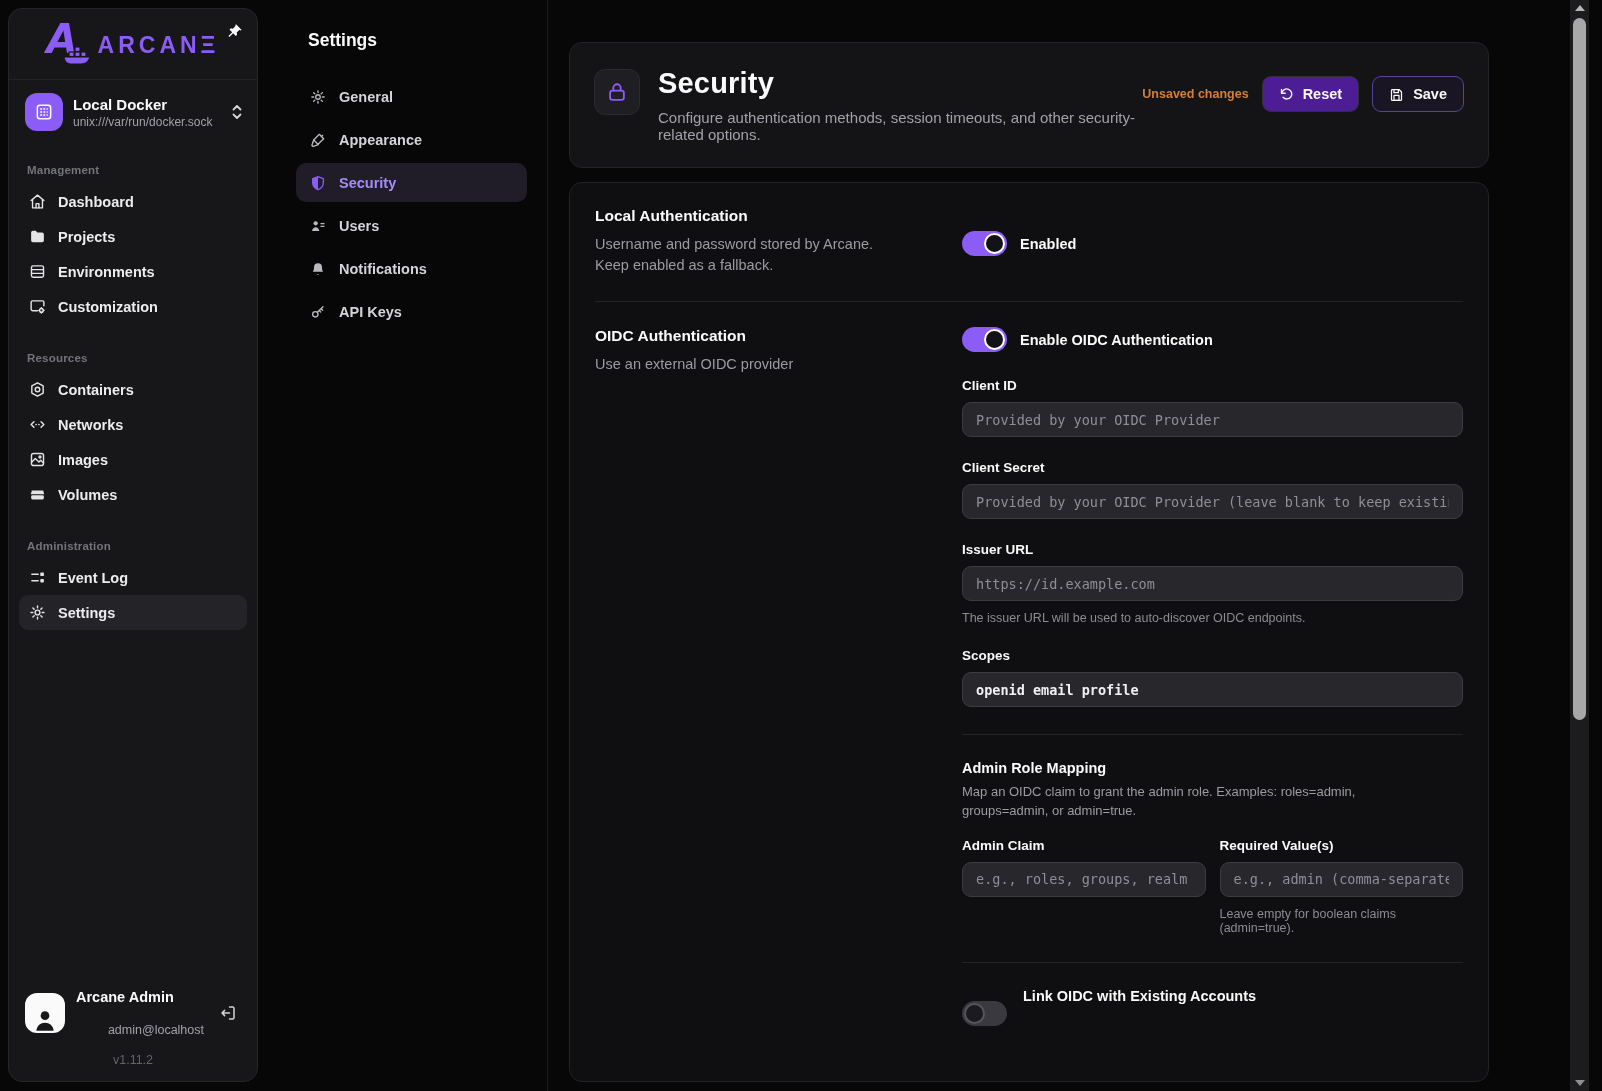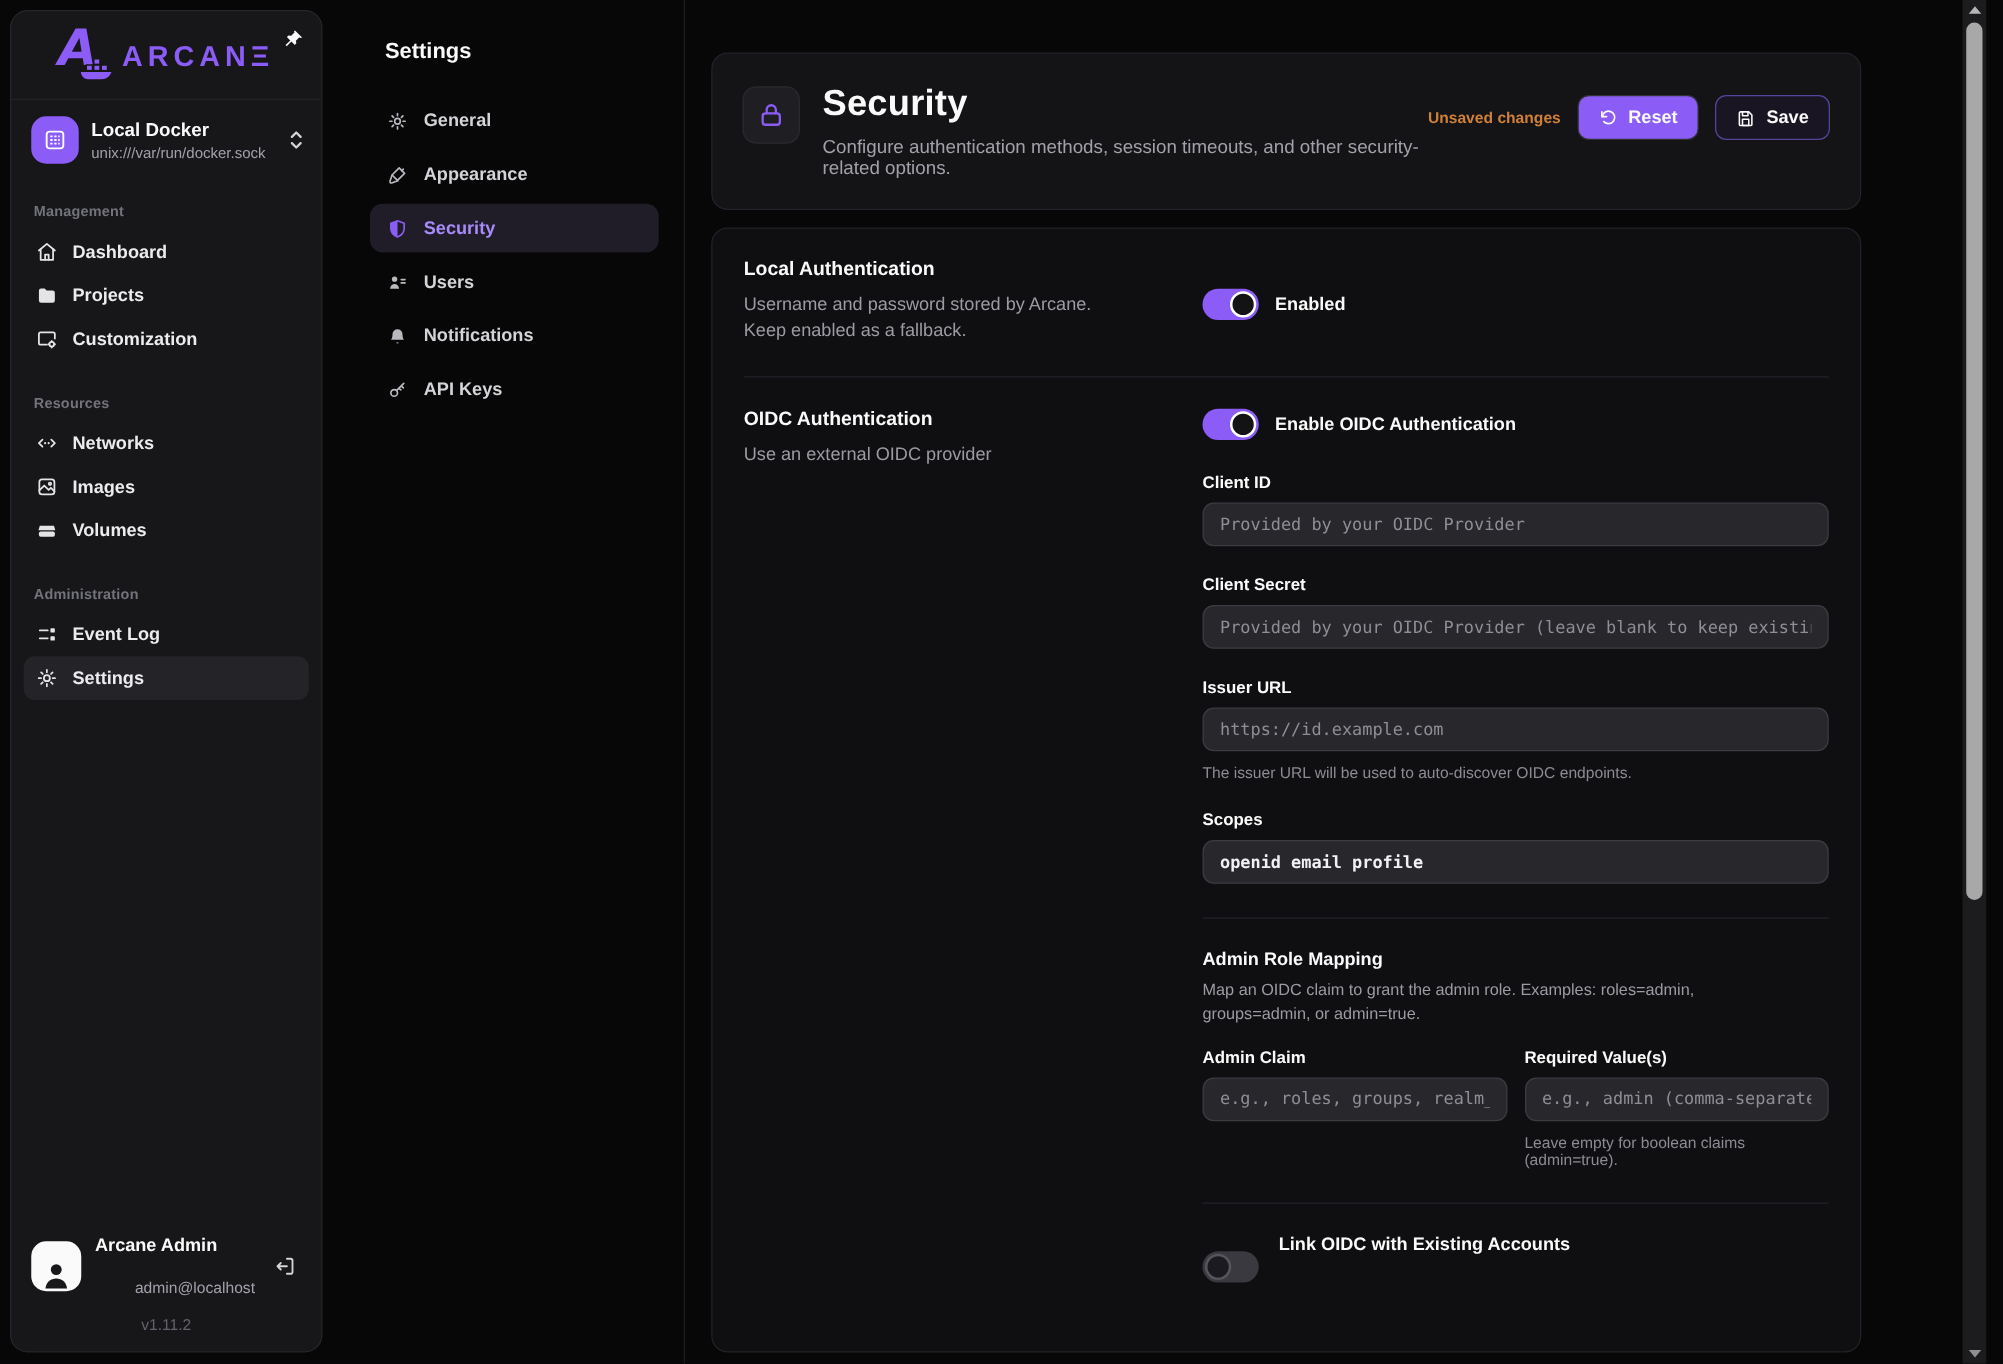--- a/index.html
+++ b/index.html
@@ -104,21 +104,21 @@
   .hdr-text { margin-left:18px; flex:1; }
   .hdr-title { font-size:29px; font-weight:650; color:#fafafa; letter-spacing:.2px; }
   .hdr-desc { font-size:15px; color:#a1a1aa; margin-top:9px; }
   .hdr-actions { display:flex; align-items:center; gap:13px; margin-top:9px; }
   .unsaved { color:#d08038; font-size:12.5px; font-weight:600; white-space:nowrap; }
   .btn {
     display:flex; align-items:center; gap:9px; height:36px; padding:0 16px;
     border-radius:9px; font-size:14.5px; font-weight:700; color:#fafafa; cursor:pointer;
   }
   .btn .ic { display:flex; }
-  .btn-reset { background:#8b5cf6; border:1px solid #303036; }
+  .btn-reset { background:#4c1d95; border:1px solid #303036; }
   .btn-save { background:#191522; border:1px solid #55449a; }
 
   .section-heading { font-size:16.5px; font-weight:800; color:#fafafa; margin:39px 0 0 1px; }
 
   .auth-card {
     margin-top:14px; background:#0f0f11; border:1px solid #222228;
     border-radius:13px; padding:24px 25px; height:900px;
   }
   .row2 { display:flex; }
   .row-left { flex:0 0 367px; padding-right:30px; }
@@ -236,35 +236,53 @@
 
         <div class="side-item">
           <span class="ic">
             <svg width="17" height="17" viewBox="0 0 24 24" fill="currentColor">
               <path d="M3 6.5A2.5 2.5 0 0 1 5.5 4h4l2.2 2.3h6.8A2.5 2.5 0 0 1 21 8.8v8.7a2.5 2.5 0 0 1-2.5 2.5h-13A2.5 2.5 0 0 1 3 17.5z"></path>
             </svg>
           </span>
           <span>Projects</span>
         </div>
 
+        <div class="side-item">
+          <span class="ic">
+            <svg width="17" height="17" viewBox="0 0 24 24" fill="none" stroke="currentColor" stroke-width="2">
+              <rect x="3.5" y="4" width="17" height="16" rx="2.5"></rect>
+                <path d="M3.5 9.3h17M3.5 14.6h17"></path>
+            </svg>
+          </span>
+          <span>Environments</span>
+        </div>
 
         <div class="side-item">
           <span class="ic">
             <svg width="17" height="17" viewBox="0 0 24 24" fill="none" stroke="currentColor" stroke-width="2" stroke-linecap="round">
               <path d="M21 11V6a2 2 0 0 0-2-2H5a2 2 0 0 0-2 2v10a2 2 0 0 0 2 2h7"></path>
               <circle cx="17.5" cy="17.5" r="2.6"></circle>
                 <path d="M17.5 13.8v1M17.5 20.2v1M13.8 17.5h1M20.2 17.5h1"></path>
             </svg>
           </span>
           <span>Customization</span>
         </div>
 
         <div class="side-gap"></div>
         <div class="nav-section-label">Resources</div>
 
+        <div class="side-item">
+          <span class="ic">
+            <svg width="17" height="17" viewBox="0 0 24 24" fill="none" stroke="currentColor" stroke-width="2" stroke-linejoin="round">
+              <path d="M12 2.5 20 7v10l-8 4.5L4 17V7z"></path>
+                <circle cx="12" cy="12" r="3.2"></circle>
+            </svg>
+          </span>
+          <span>Containers</span>
+        </div>
 
         <div class="side-item">
           <span class="ic">
             <svg width="17" height="17" viewBox="0 0 24 24" fill="none" stroke="currentColor" stroke-width="2" stroke-linecap="round" stroke-linejoin="round">
               <path d="M7 8l-4 4 4 4M17 8l4 4-4 4"></path>
                 <path d="M10 12h.01M14 12h.01" stroke-width="2.4"></path>
             </svg>
           </span>
           <span>Networks</span>
         </div>

